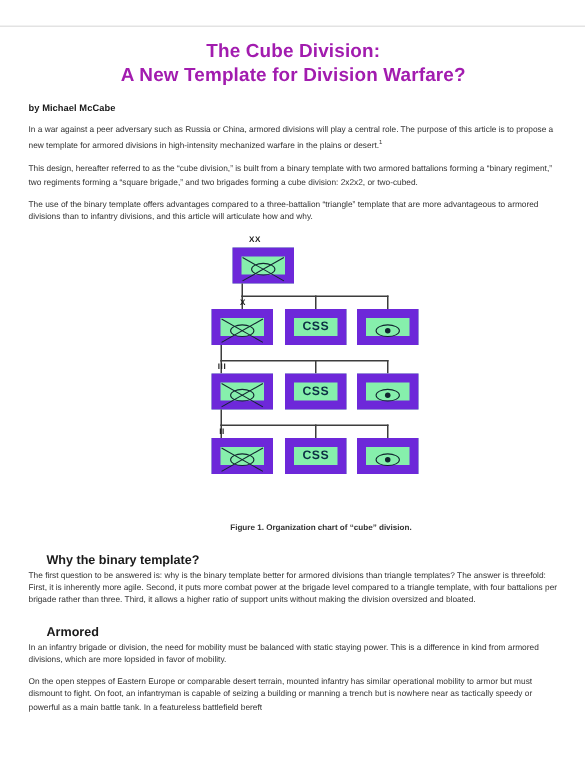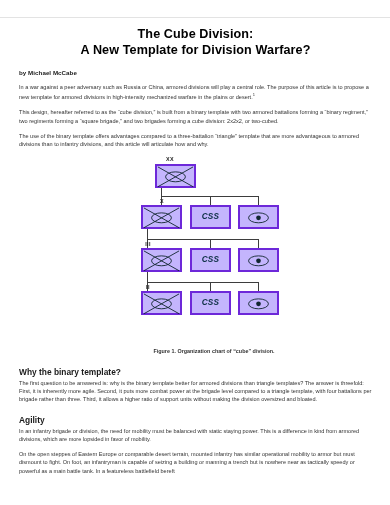--- a/index.html
+++ b/index.html
@@ -34,21 +34,21 @@
     top: 18px; left: 0;
     width: 390px;
     padding: 0 18px 0 19px;
     box-sizing: border-box;
   }
   .title {
     text-align: center;
     font-weight: bold;
     font-size: 12.6px;
     line-height: 15.5px;
-    color: #000000;
+    color: #a21caf;
     margin: 9px 0 0 0;
     letter-spacing: 0.1px;
   }
   .title .l2 { display:block; }
   .byline {
     font-weight: bold;
     font-size: 6.2px;
     color: #1a1a1a;
     margin-top: 11px;
     letter-spacing: 0.05px;
@@ -58,41 +58,40 @@
     line-height: 8.3px;
     margin: 7px 0 0 0;
     text-align: left;
     color: #333333;
   }
   sup { font-size: 4px; vertical-align: super; }
   h2.sec {
     font-size: 8.4px;
     font-weight: bold;
     color: #1a1a1a;
-    margin: 11px 0 1px 0;
+    margin: 11px 0 1px 12px;
   }
   
   .figure {
     position: relative;
     width: 390px;
     height: 200px;
     margin-top: 7px;
   }
   .diagram {
     position: relative;
     width: 200px;
     height: 180px;
     margin: 0 auto;
   }
   .unit {
     position: absolute;
-    background: #c4b5fd;
-    border: 2px solid #6d28d9;
-    box-sizing: border-box;
-    font-style: italic;
+    background: #86efac;
+    border: 6px solid #6d28d9;
+    box-sizing: border-box;
   }
   .unit.armor {
     width: 41px; height: 24px;
   }
   
   .unit.armor .stack1, .unit.armor .stack2 {
     position: absolute;
     background: #17A9E8;
     border: 1px solid #1691c4;
     box-sizing: border-box;
@@ -243,18 +242,18 @@
         </div>
 
       </div>
 
       <div class="caption">Figure 1. Organization chart of “cube” division.</div>
     </div>
 
     <h2 class="sec">Why the binary template?</h2>
     <p class="body" style="margin-top:2px;">The first question to be answered is: why is the binary template better for armored divisions than triangle templates? The answer is threefold: First, it is inherently more agile. Second, it puts more combat power at the brigade level compared to a triangle template, with four battalions per brigade rather than three. Third, it allows a higher ratio of support units without making the division oversized and bloated.</p>
 
-    <h2 class="sec">Agility</h2>
+    <h2 class="sec">Armored</h2>
     <p class="body" style="margin-top:2px;">In an infantry brigade or division, the need for mobility must be balanced with static staying power. This is a difference in kind from armored divisions, which are more lopsided in favor of mobility.</p>
     <p class="body">On the open steppes of Eastern Europe or comparable desert terrain, mounted infantry has similar operational mobility to armor but must dismount to fight. On foot, an infantryman is capable of seizing a building or manning a trench but is nowhere near as tactically speedy or powerful as a main battle tank. In a featureless battlefield bereft</p>
 
   </div>
 </div>
 
 </body></html>

